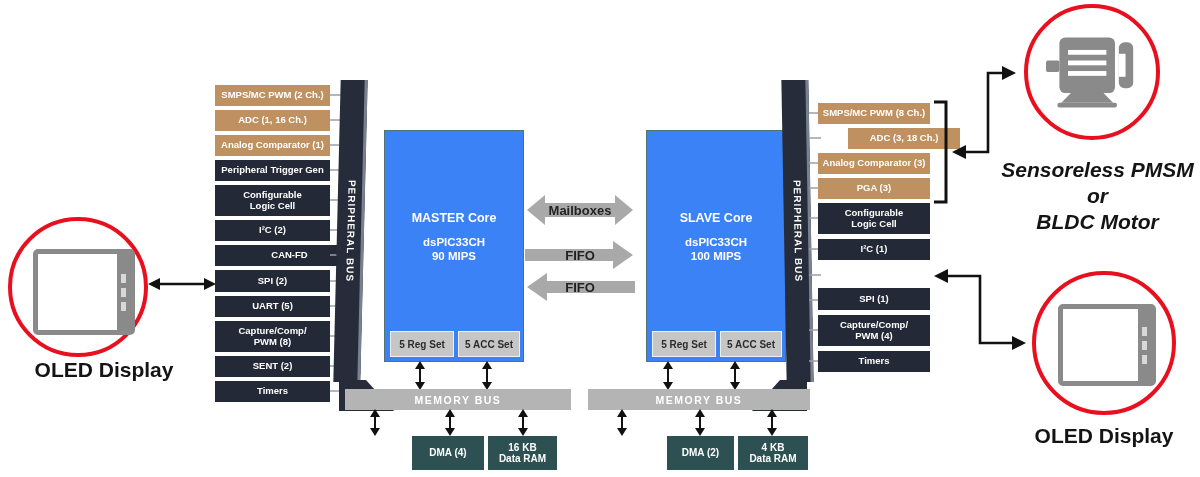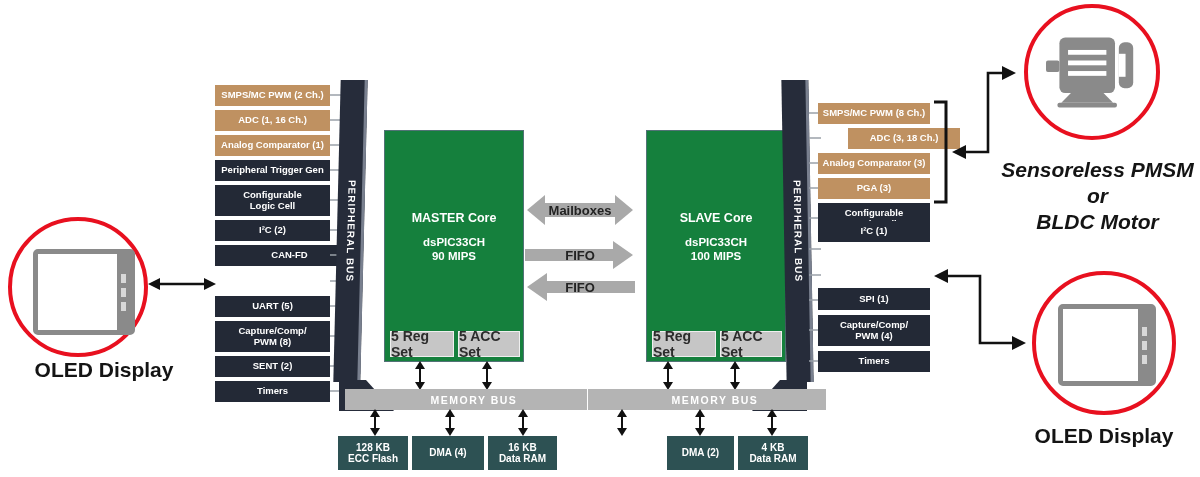--- a/index.html
+++ b/index.html
@@ -12,29 +12,29 @@
         white-space:pre-line;}
   .prow.r{left:818px;width:112px;}
   .analog{background:#bf9161;}
   .digital{background:#232936;}
   
   .busbar{position:absolute;width:27px;background:#262c3a;box-shadow:inset -3px 0 0 #79808f;}
   .bus-label{position:absolute;left:50%;top:50%;transform:translate(-50%,-50%) rotate(90deg);
              color:#fff;font-weight:bold;font-size:10px;letter-spacing:1px;white-space:nowrap;}
   .wedge{position:absolute;width:58px;height:33px;background:#262c3a;}
   
-  .core{position:absolute;width:140px;height:232px;background:#15803d;border:1px solid #527276;box-sizing:border-box;}
+  .core{position:absolute;width:140px;height:232px;background:#3b82f6;border:1px solid #527276;box-sizing:border-box;}
   .core-title{position:absolute;left:0;width:100%;top:80px;text-align:center;color:#fff;font-weight:bold;font-size:12.5px;}
   .core-family{position:absolute;left:0;width:100%;top:105px;text-align:center;color:#fff;font-weight:bold;font-size:11.5px;}
   .core-speed{position:absolute;left:0;width:100%;top:119px;text-align:center;color:#fff;font-weight:bold;font-size:11.5px;}
   .regbox{position:absolute;top:200px;height:26px;background:#c6c6c6;border:1px solid #efefef;
-          color:#2c2c2c;font-weight:bold;font-size:14px;display:flex;align-items:center;justify-content:center;box-sizing:border-box;}
+          color:#2c2c2c;font-weight:bold;font-size:10px;display:flex;align-items:center;justify-content:center;box-sizing:border-box;}
   
   .membus{position:absolute;height:21px;background:#b4b4b4;color:#fff;font-weight:bold;font-size:10.5px;
-          letter-spacing:1.5px;display:flex;align-items:center;justify-content:center;padding-left:16px;}
+          letter-spacing:1.5px;display:flex;align-items:center;justify-content:center;}
   .memblock{position:absolute;top:436px;height:34px;background:#2d5153;color:#fff;font-weight:bold;
             font-size:10px;line-height:11.5px;display:flex;align-items:center;justify-content:center;
             text-align:center;white-space:pre-line;}
   
   .circle{position:absolute;border:4px solid #e8101f;border-radius:50%;background:#fff;box-sizing:border-box;}
   .caption{position:absolute;text-align:center;font-weight:bold;font-size:21px;line-height:26px;color:#141414;}
   
   .disp{position:absolute;border:5px solid #8a8a8a;border-radius:5px;background:#fff;box-sizing:border-box;}
   .disp-strip{position:absolute;top:0;right:0;bottom:0;width:13px;background:#8a8a8a;
               display:flex;flex-direction:column;align-items:center;justify-content:center;gap:5px;}
@@ -66,20 +66,21 @@
   </svg>
 
   <div class="prow analog" style="top:85px;height:21px;">SMPS/MC PWM (2 Ch.)</div>
   <div class="prow analog" style="top:110px;height:21px;">ADC (1, 16 Ch.)</div>
   <div class="prow analog" style="top:135px;height:21px;">Analog Comparator (1)</div>
   <div class="prow digital" style="top:160px;height:21px;">Peripheral Trigger Gen</div>
   <div class="prow digital" style="top:185px;height:31px;">Configurable
 Logic Cell</div>
   <div class="prow digital" style="top:220px;height:21px;">I²C (2)</div>
   <div class="prow digital" style="top:245px;height:21px;padding-left:17px;">CAN-FD</div>
+  <div class="prow digital" style="top:270px;height:22px;">SPI (2)</div>
   <div class="prow digital" style="top:296px;height:21px;">UART (5)</div>
   <div class="prow digital" style="top:321px;height:31px;">Capture/Comp/
 PWM (8)</div>
   <div class="prow digital" style="top:356px;height:21px;">SENT (2)</div>
   <div class="prow digital" style="top:381px;height:21px;">Timers</div>
 
   <svg class="abs" style="left:328px;top:80px;" width="20" height="330">
     <g stroke="#9aa0a8" stroke-width="1.5">
       <line x1="2" y1="15" x2="18" y2="15"></line>
         <line x1="2" y1="40" x2="18" y2="40"></line>
@@ -155,21 +156,21 @@
         <line x1="1" y1="265" x2="13" y2="265"></line>
     </g>
   </svg>
 
   <div class="prow r analog" style="top:103px;height:21px;">SMPS/MC PWM (8 Ch.)</div>
   <div class="prow r analog" style="top:128px;height:21px;margin-left:30px;">ADC (3, 18 Ch.)</div>
   <div class="prow r analog" style="top:153px;height:21px;">Analog Comparator (3)</div>
   <div class="prow r analog" style="top:178px;height:21px;">PGA (3)</div>
   <div class="prow r digital" style="top:203px;height:31px;">Configurable
 Logic Cell</div>
-  <div class="prow r digital" style="top:221px;height:21px;">I²C (1)</div>
+  <div class="prow r digital" style="top:239px;height:21px;">I²C (1)</div>
   <div class="prow r digital" style="top:264px;height:22px;margin-top:24px;">SPI (1)</div>
   <div class="prow r digital" style="top:315px;height:31px;">Capture/Comp/
 PWM (4)</div>
   <div class="prow r digital" style="top:351px;height:21px;">Timers</div>
 
   <svg class="abs" style="left:932px;top:98px;" width="22" height="108">
     <path d="M2,4 H14 V104 H2" fill="none" stroke="#111" stroke-width="3"></path>
   </svg>
   <svg class="abs" style="left:946px;top:56px;" width="80" height="110">
     <polyline points="16,96 42,96 42,17 58,17" fill="none" stroke="#111" stroke-width="2.6"></polyline>
@@ -259,22 +260,20 @@
     <line x1="6" y1="5" x2="6" y2="22" stroke="#111" stroke-width="2"></line>
     <polygon points="6,0 1,8 11,8" fill="#111"></polygon>
       <polygon points="6,27 1,19 11,19" fill="#111"></polygon>
   </svg>
   <svg class="abs" style="left:766px;top:409px;" width="12" height="27">
     <line x1="6" y1="5" x2="6" y2="22" stroke="#111" stroke-width="2"></line>
     <polygon points="6,0 1,8 11,8" fill="#111"></polygon>
       <polygon points="6,27 1,19 11,19" fill="#111"></polygon>
   </svg>
 
-  <div class="memblock" style="left:338px;width:70px;">128 KB
-ECC Flash</div>
   <div class="memblock" style="left:412px;width:72px;">DMA (4)</div>
   <div class="memblock" style="left:488px;width:69px;">16 KB
 Data RAM</div>
   <div class="memblock" style="left:667px;width:67px;">DMA (2)</div>
   <div class="memblock" style="left:738px;width:70px;">4 KB
 Data RAM</div>
 
 </div>
 
 </body></html>

